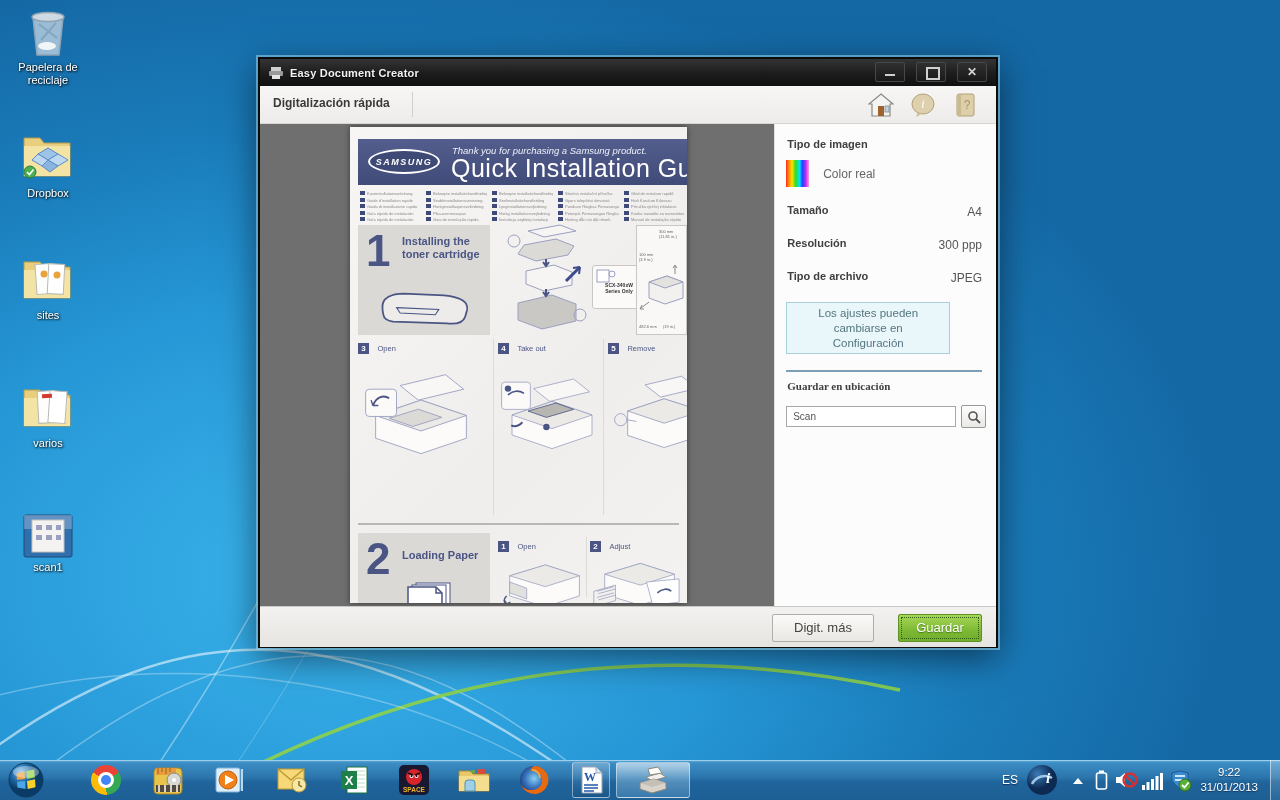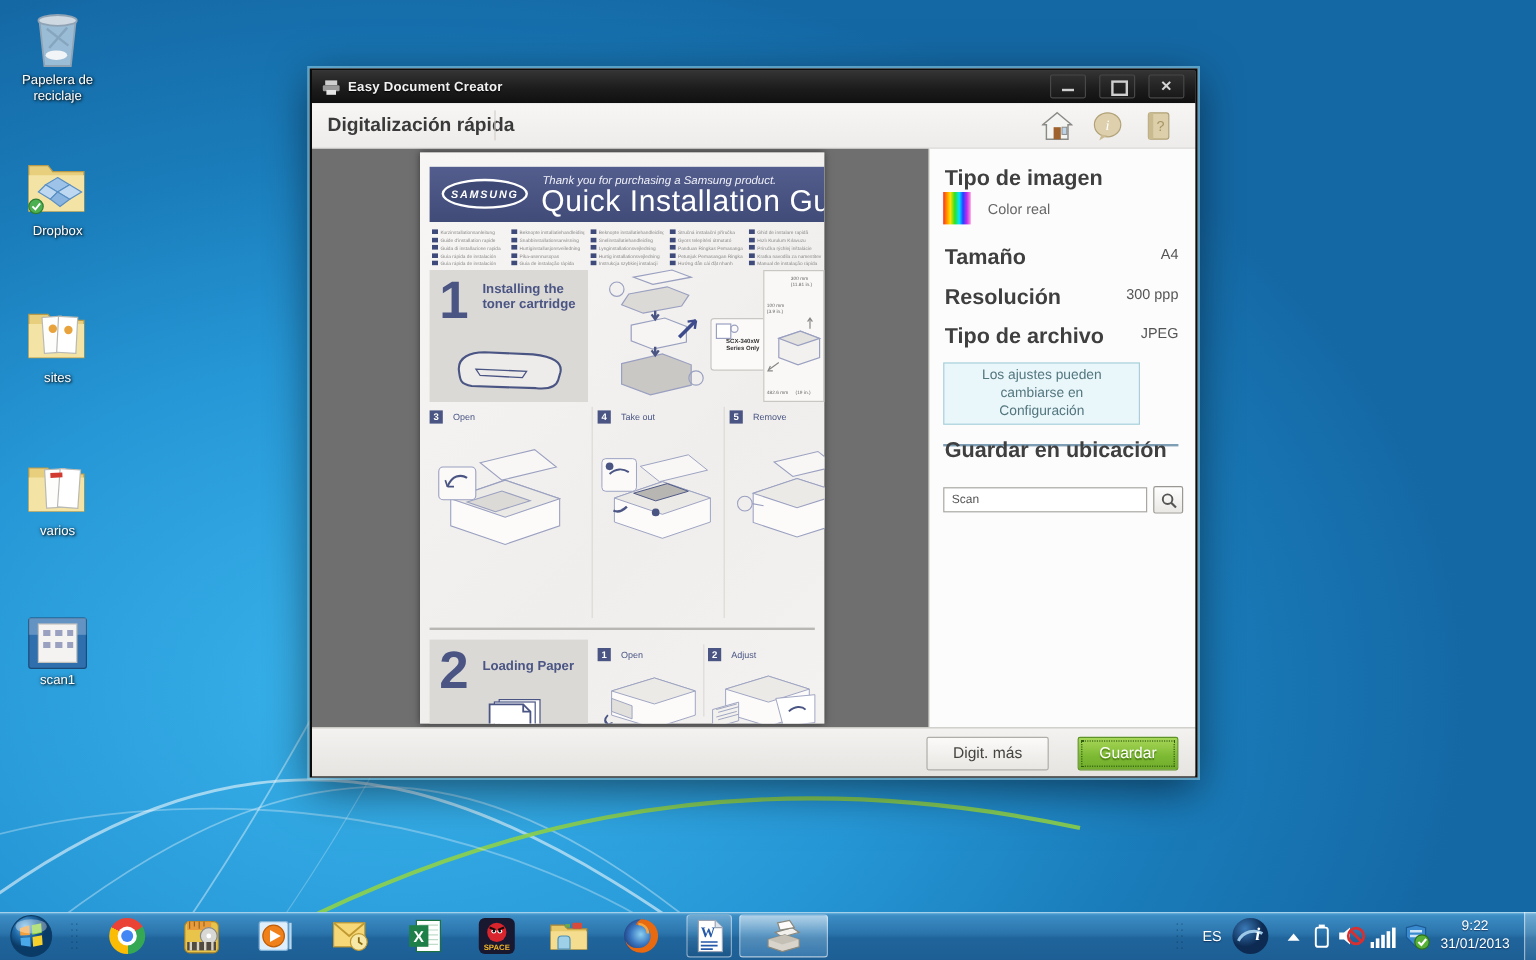--- a/index.html
+++ b/index.html
@@ -27,30 +27,30 @@
     text-shadow:0 1px 1px #000; letter-spacing:.2px; }
   .win-btn { position:absolute; top:3px; width:30px; height:20px;
     background:linear-gradient(#303030,#191919); border:1px solid #484848; border-radius:2px; }
   .win-btn.min { right:91px; } .win-btn.max { right:50px; } .win-btn.cls { right:9px; }
   .win-btn.min::after { content:""; position:absolute; left:9px; right:9px; bottom:5px; height:2px; background:#cfcfcf; }
   .win-btn.max::after { content:""; position:absolute; left:9px; top:4px; width:10px; height:9px; border:2px solid #cfcfcf; }
   .win-btn.cls::after { content:"✕"; position:absolute; left:0; right:0; top:2px; text-align:center; color:#d4d4d4; font-size:12px; font-weight:bold; }
 
   .appheader { position:relative; height:38px; background:linear-gradient(#f7f6f5,#edecea);
     border-bottom:1px solid #d7d5d1; }
-  .tab-label { position:absolute; left:13px; top:10px; font-size:16px; font-weight:bold; color:#3a3a3a; }
+  .tab-label { position:absolute; left:13px; top:10px; font-size:12px; font-weight:bold; color:#3a3a3a; }
   .tab-sep { position:absolute; left:152px; top:6px; bottom:6px; width:1px; background:#d2d0cc; }
   .hicon { position:absolute; top:6px; width:26px; height:26px; }
 
   .content { position:relative; height:482px; display:flex; }
   .preview { position:relative; width:517px; height:482px; background:#6f6f6f; overflow:hidden; }
   .sidepanel { position:relative; width:223px; height:482px; background:#fcfcfc; border-left:1px solid #e2e0dc; }
 
   
-  .p-head { position:absolute; left:12px; font-size:18px; font-weight:bold; color:#3f3f3f; }
+  .p-head { position:absolute; left:12px; font-size:11px; font-weight:bold; color:#3f3f3f; }
   .p-val { position:absolute; right:14px; font-size:12px; color:#555; }
   .swatch { position:absolute; left:11px; top:36px; width:23px; height:27px;
     background:linear-gradient(90deg,#ff2a2a 0%,#ff8a00 12%,#ffe100 26%,#2ee01e 42%,#00e5ff 58%,#2242ff 72%,#c32af0 86%,#ff9ad5 100%); }
   .colorreal { position:absolute; left:48px; top:43px; font-size:12px; color:#666; }
   .notice { position:absolute; left:11px; top:178px; width:164px; height:52px;
     background:#eaf7fa; border:1px solid #a9cfdb; color:#53767f; font-size:11.5px;
     display:flex; align-items:center; justify-content:center; text-align:center; padding:4px 14px; line-height:15px; }
   .p-div { position:absolute; left:11px; top:246px; width:196px; height:2px; background:#7d9eb5; }
   .loc-input { position:absolute; left:11px; top:282px; width:170px; height:21px; border:1px solid #a9a7a2;
     background:#fff; font-size:10px; color:#555; padding:0 6px; font-family:"Liberation Sans",sans-serif; }
@@ -412,21 +412,21 @@
 
         <span class="p-head" style="top:113px;">Resolución</span>
         <span class="p-val" style="top:114px;">300 ppp</span>
 
         <span class="p-head" style="top:146px;">Tipo de archivo</span>
         <span class="p-val" style="top:147px;">JPEG</span>
 
         <div class="notice">Los ajustes pueden cambiarse en Configuración</div>
         <div class="p-div"></div>
 
-        <span class="p-head" style="top:241px;">Guardar en ubicación</span>
+        <span class="p-head" style="top:256px;font-family:Liberation Serif, serif;">Guardar en ubicación</span>
         <input class="loc-input" type="text" value="Scan" style="">
         <span class="search-btn">
           <svg width="14" height="14" viewBox="0 0 14 14">
             <circle cx="6" cy="6" r="4" fill="none" stroke="#555" stroke-width="1.6"></circle>
             <path d="M9 9 L13 13" stroke="#555" stroke-width="1.8"></path>
           </svg>
         </span>
       </div>
     </div>
 

